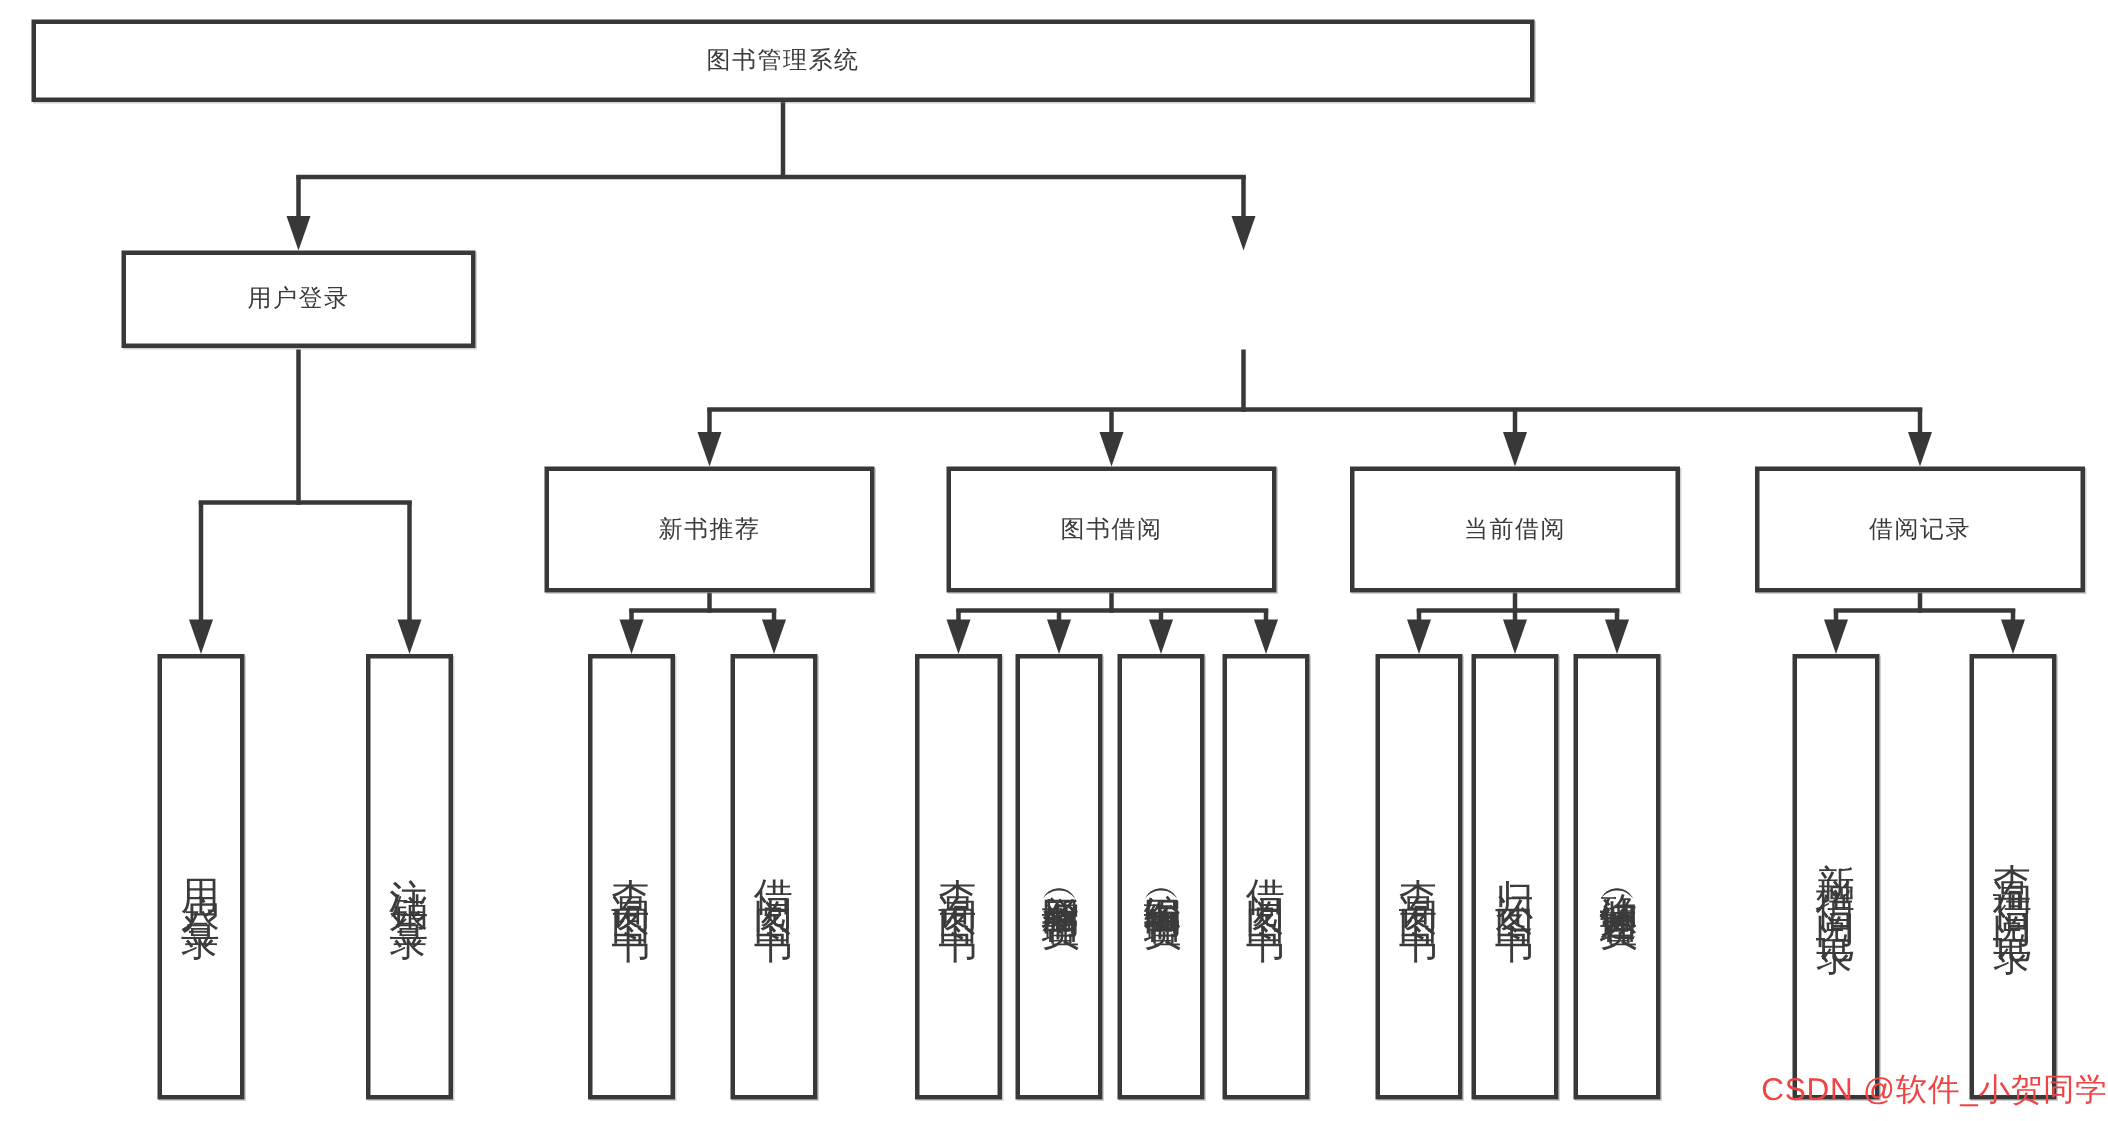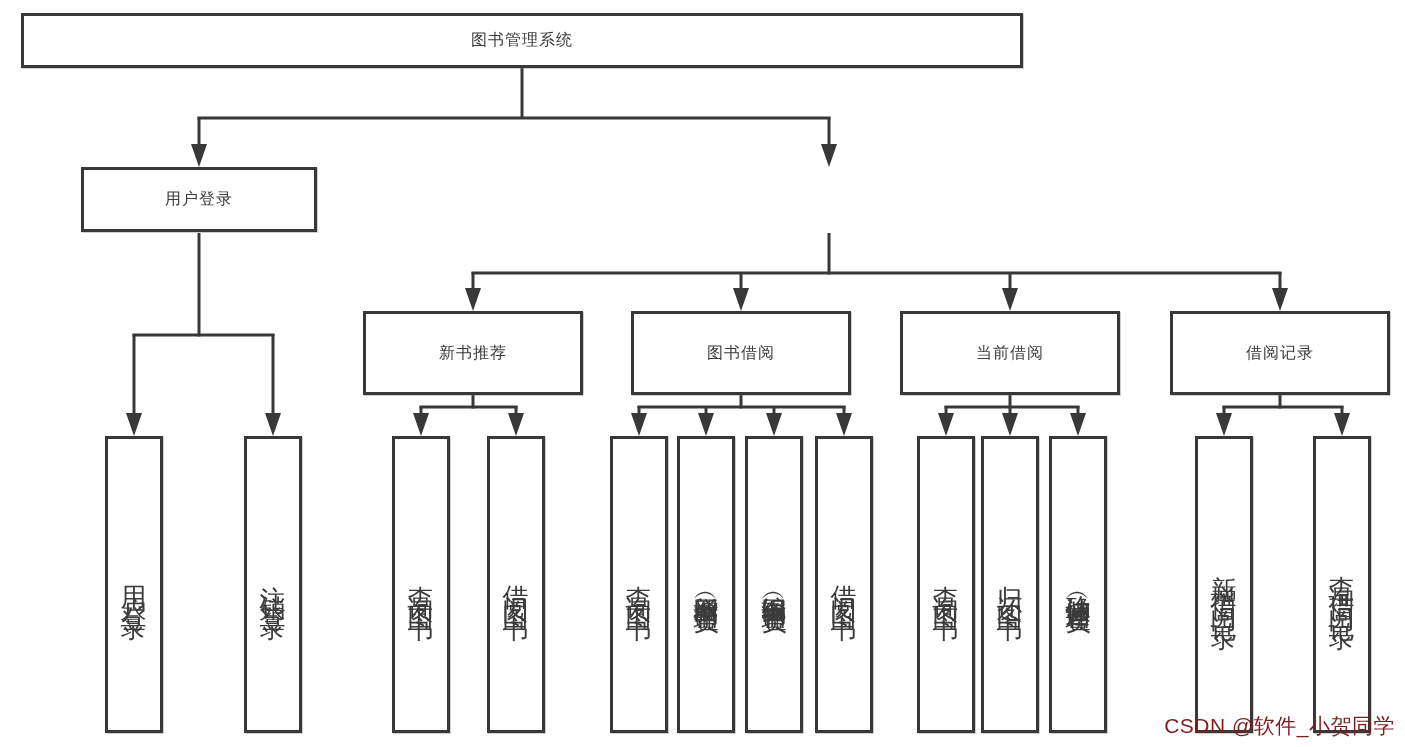--- a/index.html
+++ b/index.html
@@ -72,23 +72,23 @@
   .lf-7  { left: 745px; }
   .lf-8  { left: 815px; }
   .lf-9  { left: 917px; }
   .lf-10 { left: 981px; }
   .lf-11 { left: 1049px; }
   .lf-12 { left: 1195px; }
   .lf-13 { left: 1313px; }
   .watermark {
     position: absolute;
     top: 712px;
-    right: 10px;
+    right: 0;
     z-index: 3;
-    color: #7f1d1d;
+    color: #ef4444;
     font-size: 21px;
     letter-spacing: 0.5px;
     white-space: nowrap;
   }
 </style>
 </head>
 <body>
 
 <div id="stage">
 

